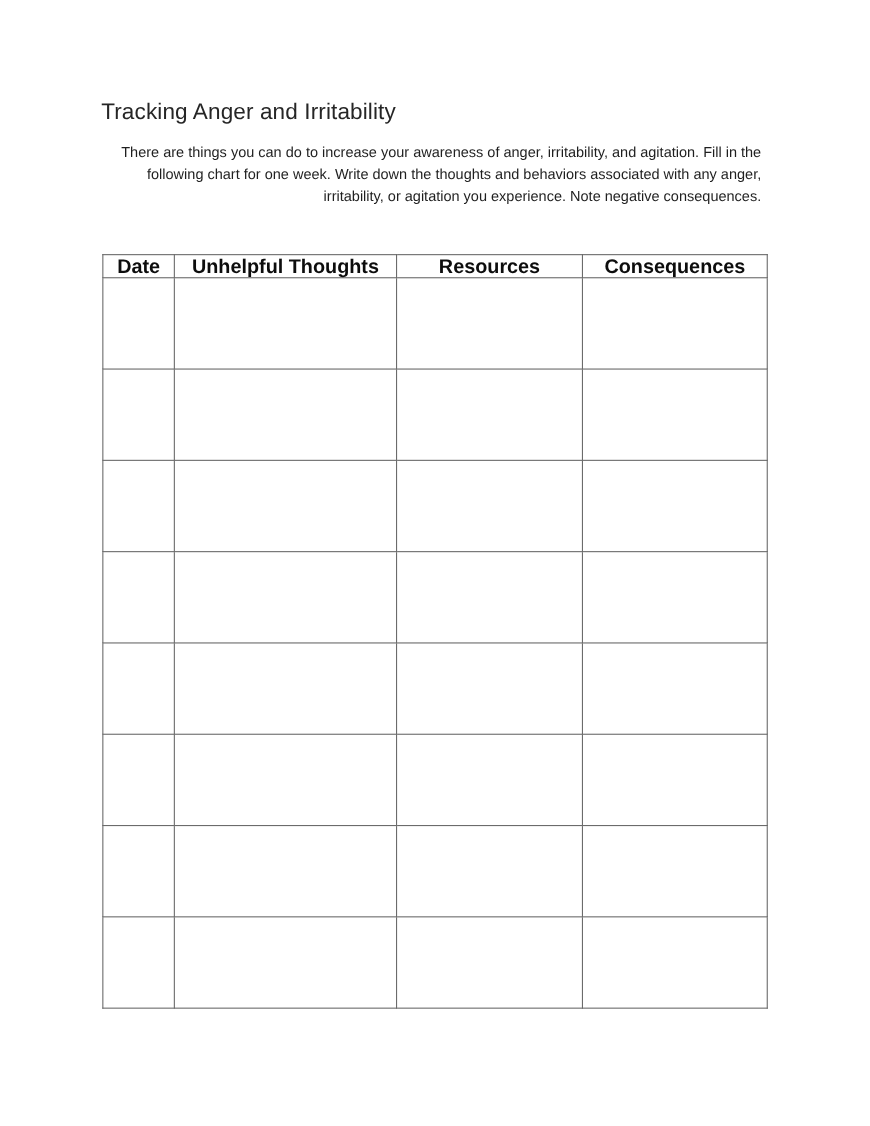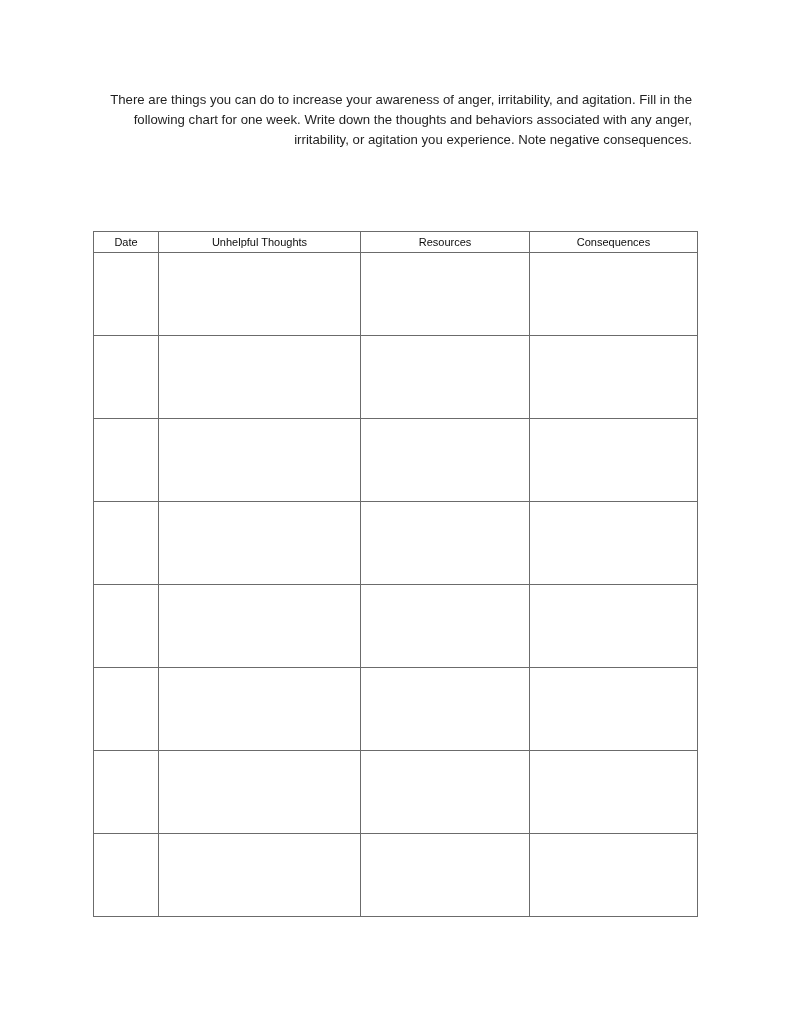--- a/index.html
+++ b/index.html
@@ -56,22 +56,22 @@
     table-layout: fixed;
   }
   .tracking-table th,
   .tracking-table td {
     border: 1px solid #6b6b6b;
     padding: 0;
     vertical-align: top;
   }
   .tracking-table thead th {
     height: 20px;
-    font-size: 11px;
-    font-weight: 400;
+    font-size: 18px;
+    font-weight: 700;
     color: #0d0d0d;
     text-align: center;
     line-height: 20px;
     padding: 0 2px;
   }
   .tracking-table tbody td {
     height: 82px;
   }
   .col-date   { width: 65px; }
   .col-thoughts { width: 202px; }
@@ -87,20 +87,21 @@
     line-height: 1.4;
     white-space: nowrap;
   }
 </style>
 </head>
 <body>
 
 <div class="page">
 
   <div class="content">
+    <h1 class="doc-title">Tracking Anger and Irritability</h1>
     <p class="doc-intro">There are things you can do to increase your awareness of anger, irritability, and agitation. Fill in the following chart for one week. Write down the thoughts and behaviors associated with any anger, irritability, or agitation you experience. Note negative consequences.</p>
   </div>
 
   <table class="tracking-table">
     <colgroup>
       <col class="col-date">
       <col class="col-thoughts">
       <col class="col-behaviors">
       <col class="col-consequences">
     </colgroup>

